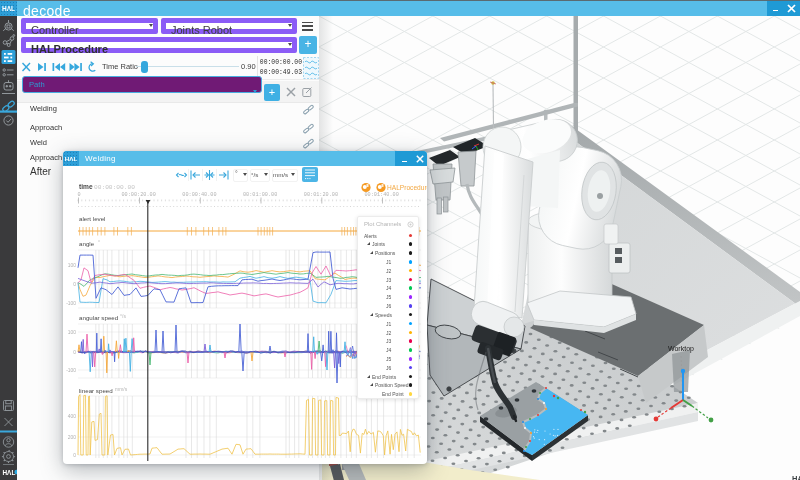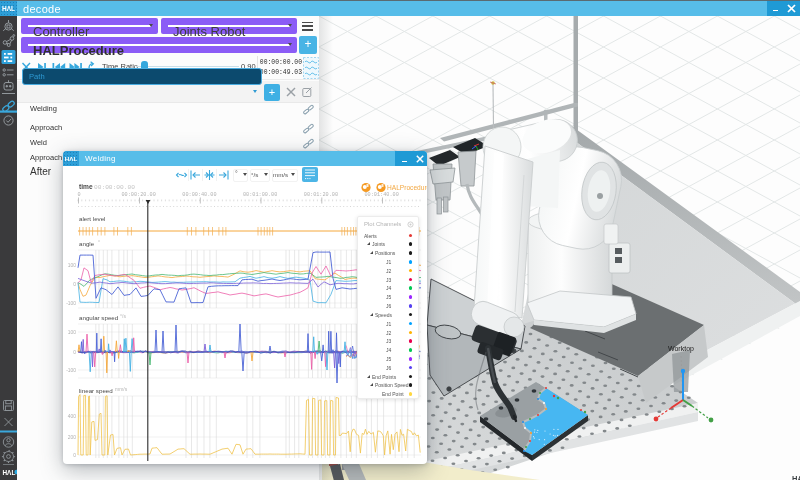--- a/index.html
+++ b/index.html
@@ -1,23 +1,23 @@
 <!DOCTYPE html>
 <html><head><meta charset="utf-8"><style>
 *{margin:0;padding:0;box-sizing:border-box}
 html,body{width:800px;height:480px;overflow:hidden;background:#fff;font-family:"Liberation Sans",sans-serif;position:relative}
 .abs{position:absolute}
-.ddbox{position:absolute;background:#fff;border:7px solid #8b5cf6;border-radius:2px;font-size:13px;color:#3c3c3c;line-height:14px;padding-left:5px}
+.ddbox{position:absolute;background:#fff;border:5px solid #8b5cf6;border-radius:2px;font-size:11px;color:#3c3c3c;line-height:14px;padding-left:5px}
 .caret{position:absolute;width:0;height:0;border-left:2.6px solid transparent;border-right:2.6px solid transparent;border-top:3.4px solid #4a4a4a}
 .tri{display:inline-block;width:0;height:0;border-left:3.6px solid transparent;border-bottom:3.6px solid #4a4a4a;margin-right:2px;vertical-align:1px}
 </style></head><body>
 <div class="abs" style="left:0;top:0;width:800px;height:16px;background:#57bde9"></div>
 <div class="abs" style="left:0;top:0;width:800px;height:1px;background:#5a6b72"></div>
 <div class="abs" style="left:0;top:0.5px;width:17px;height:15.5px;background:#2d9fd8;background-image:radial-gradient(circle,rgba(10,70,120,0.35) 0.8px,transparent 0.9px);background-size:3px 3px;color:#fff;font-size:6.5px;font-weight:bold;text-align:center;line-height:16px">HΛL</div>
-<div class="abs" style="left:23px;top:3px;color:#fff;font-size:11px;letter-spacing:0.3px">decode</div>
+<div class="abs" style="left:23px;top:3px;color:#fff;font-size:14px;letter-spacing:0.3px">decode</div>
 <div class="abs" style="left:767px;top:1px;width:33px;height:15px;background:#1f9ad5"></div>
 <div class="abs" style="left:773px;top:9.5px;width:5px;height:1.6px;background:#fff"></div>
 <svg class="abs" style="left:787px;top:4px" width="9" height="9" viewBox="0 0 9 9">
     <g stroke="#fff" stroke-width="1.7">
       <line x1="1" y1="1" x2="8" y2="8"></line>
       <line x1="8" y1="1" x2="1" y2="8"></line>
     </g>
   </svg>
 <div class="abs" style="left:0;top:16px;width:17px;height:464px;background:#3a3a3c">
     <svg width="17" height="464" viewBox="0 0 17 464" style="position:absolute;left:0;top:0">
@@ -126,21 +126,21 @@
 <div class="abs" style="left:257px;top:56px;width:46px;height:23px;border-left:1px solid #e4e4e4;font-family:'Liberation Mono',monospace;font-size:6.4px;color:#2d2d2d;text-align:right;line-height:10px;padding:2px 1px 0 0">00:00:00.00<br>00:00:49.03</div>
 <svg class="abs" style="left:303px;top:57px" width="16" height="22" viewBox="0 0 16 22">
     <rect x="0.5" y="0.5" width="15" height="21" fill="#eef8fd" stroke="#8ecdec" stroke-dasharray="2,1.5" stroke-width="0.8"></rect>
     <g stroke="#49b4e5" stroke-width="0.9" fill="none">
       <path d="M2,5 C4,2 6,8 8,5 C10,2 12,8 14,5"></path>
       <path d="M2,11 C4,8 6,14 8,11 C10,8 12,14 14,11"></path>
       <path d="M2,17 C4,14 6,20 8,17 C10,14 12,20 14,17"></path>
     </g>
   </svg>
 <div class="abs" style="left:17px;top:81px;width:302px;height:22px;background:#f3f3f3;border-bottom:1px solid #e9e9e9"></div>
-<div class="abs" style="left:22px;top:68px;width:240px;height:17px;background:#0c4a6e;border:1px solid #49ace0;border-radius:3px;font-size:7.6px;color:#2e9ad3;line-height:15px;padding-left:6px">Path</div>
+<div class="abs" style="left:22px;top:76px;width:240px;height:17px;background:#701a75;border:1px solid #49ace0;border-radius:3px;font-size:7.6px;color:#2e9ad3;line-height:15px;padding-left:6px">Path</div>
 <div class="caret" style="left:253px;top:90px;border-top-color:#2e9ad3"></div>
 <div class="abs" style="left:264px;top:84px;width:16px;height:17px;background:#3fb0e4;border-radius:2px;color:#fff;font-size:11px;text-align:center;line-height:16px">+</div>
 <svg class="abs" style="left:286px;top:87px" width="10" height="10" viewBox="0 0 10 10">
     <g stroke="#9aa0a5" stroke-width="1.4">
       <line x1="1" y1="1" x2="9" y2="9"></line>
       <line x1="9" y1="1" x2="1" y2="9"></line>
     </g>
   </svg>
 <svg class="abs" style="left:302px;top:87px" width="11" height="10" viewBox="0 0 11 10">
     <g stroke="#9aa0a5" stroke-width="1" fill="none">

